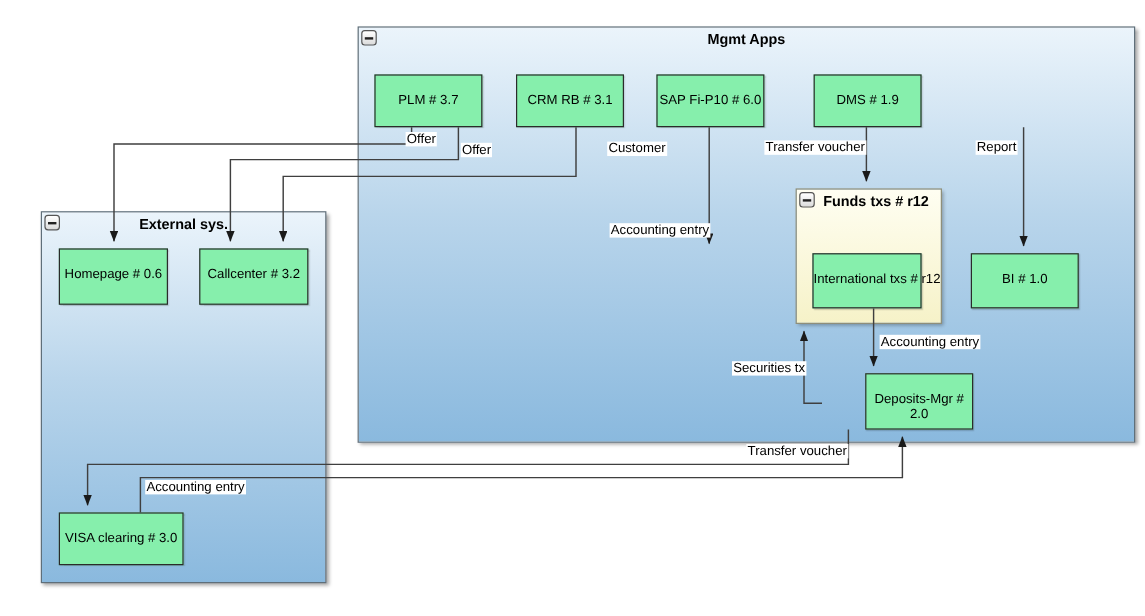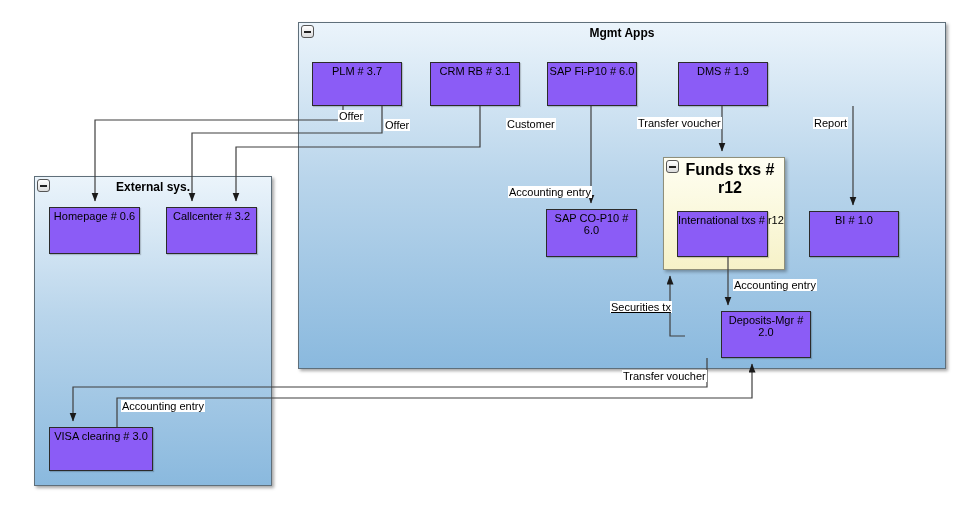--- a/index.html
+++ b/index.html
@@ -29,30 +29,30 @@
     box-sizing:border-box;cursor:pointer;
   }
   .minus-bar{width:7px;height:2px;background:#222;}
   .subcontainer{
     position:absolute;
     background:linear-gradient(to bottom,#fffef2 0%,#f6f2c8 100%);
     border:1px solid #8f8f7a;
     box-shadow:2px 2px 3px rgba(0,0,0,0.3);
     box-sizing:border-box;
   }
-  .subcontainer .container-title{font-size:16px;padding-left:12px;}
+  .subcontainer .container-title{font-size:12px;padding-left:12px;}
   
   .node{
     position:absolute;
-    background:#8b5cf6;
+    background:#86efac;
     border:1px solid #2b2b2b;
     box-sizing:border-box;
     font-size:11px;color:#000;
     text-align:center;
-    padding-top:2px;
+    padding-top:15px;
     box-shadow:1px 1px 1px rgba(0,0,0,0.18);
   }
   .node.overflow-label{text-align:left;white-space:nowrap;}
   
   #edges{position:absolute;top:0;left:0;pointer-events:none;}
   #edges path{pointer-events:stroke;}
   .edge-label{
     position:absolute;
     background:#ffffff;
     font-size:11px;color:#000;line-height:12px;
@@ -83,21 +83,20 @@
       <div class="minus-bar"></div>
     </div>
     <div class="container-title">Funds txs # r12</div>
   </div>
 
   <div class="node" style="left:312px;top:62px;width:90px;height:44px;">PLM # 3.7</div>
   <div class="node" style="left:430px;top:62px;width:90px;height:44px;">CRM RB # 3.1</div>
   <div class="node" style="left:547px;top:62px;width:90px;height:44px;">SAP Fi-P10 # 6.0</div>
   <div class="node" style="left:678px;top:62px;width:90px;height:44px;">DMS # 1.9</div>
 
-  <div class="node" style="left:546px;top:209px;width:91px;height:48px;">SAP CO-P10 # 6.0</div>
   <div class="node overflow-label" style="left:677px;top:211px;width:91px;height:46px;">International txs # r12</div>
   <div class="node" style="left:809px;top:211px;width:90px;height:46px;">BI # 1.0</div>
 
   <div class="node" style="left:721px;top:311px;width:90px;height:47px;">Deposits-Mgr # 2.0</div>
 
   <div class="node" style="left:49px;top:207px;width:91px;height:47px;">Homepage # 0.6</div>
   <div class="node" style="left:166px;top:207px;width:91px;height:47px;">Callcenter # 3.2</div>
   <div class="node" style="left:49px;top:427px;width:104px;height:44px;">VISA clearing # 3.0</div>
 
   <svg id="edges" width="954" height="513" viewBox="0 0 954 513">
@@ -120,17 +119,17 @@
     </g>
   </svg>
 
   <div class="edge-label" style="left:338px;top:110px;">Offer</div>
   <div class="edge-label" style="left:384px;top:119px;">Offer</div>
   <div class="edge-label" style="left:478px;top:118px;margin-left:28px;">Customer</div>
   <div class="edge-label" style="left:508px;top:186px;">Accounting entry</div>
   <div class="edge-label" style="left:637px;top:117px;">Transfer voucher</div>
   <div class="edge-label" style="left:813px;top:117px;">Report</div>
   <div class="edge-label" style="left:733px;top:279px;">Accounting entry</div>
-  <div class="edge-label" style="left:610px;top:301px;text-decoration:underline;">Securities tx</div>
+  <div class="edge-label" style="left:610px;top:301px;">Securities tx</div>
   <div class="edge-label" style="left:622px;top:370px;">Transfer voucher</div>
   <div class="edge-label" style="left:121px;top:400px;">Accounting entry</div>
 
 </div>
 
 </body></html>

